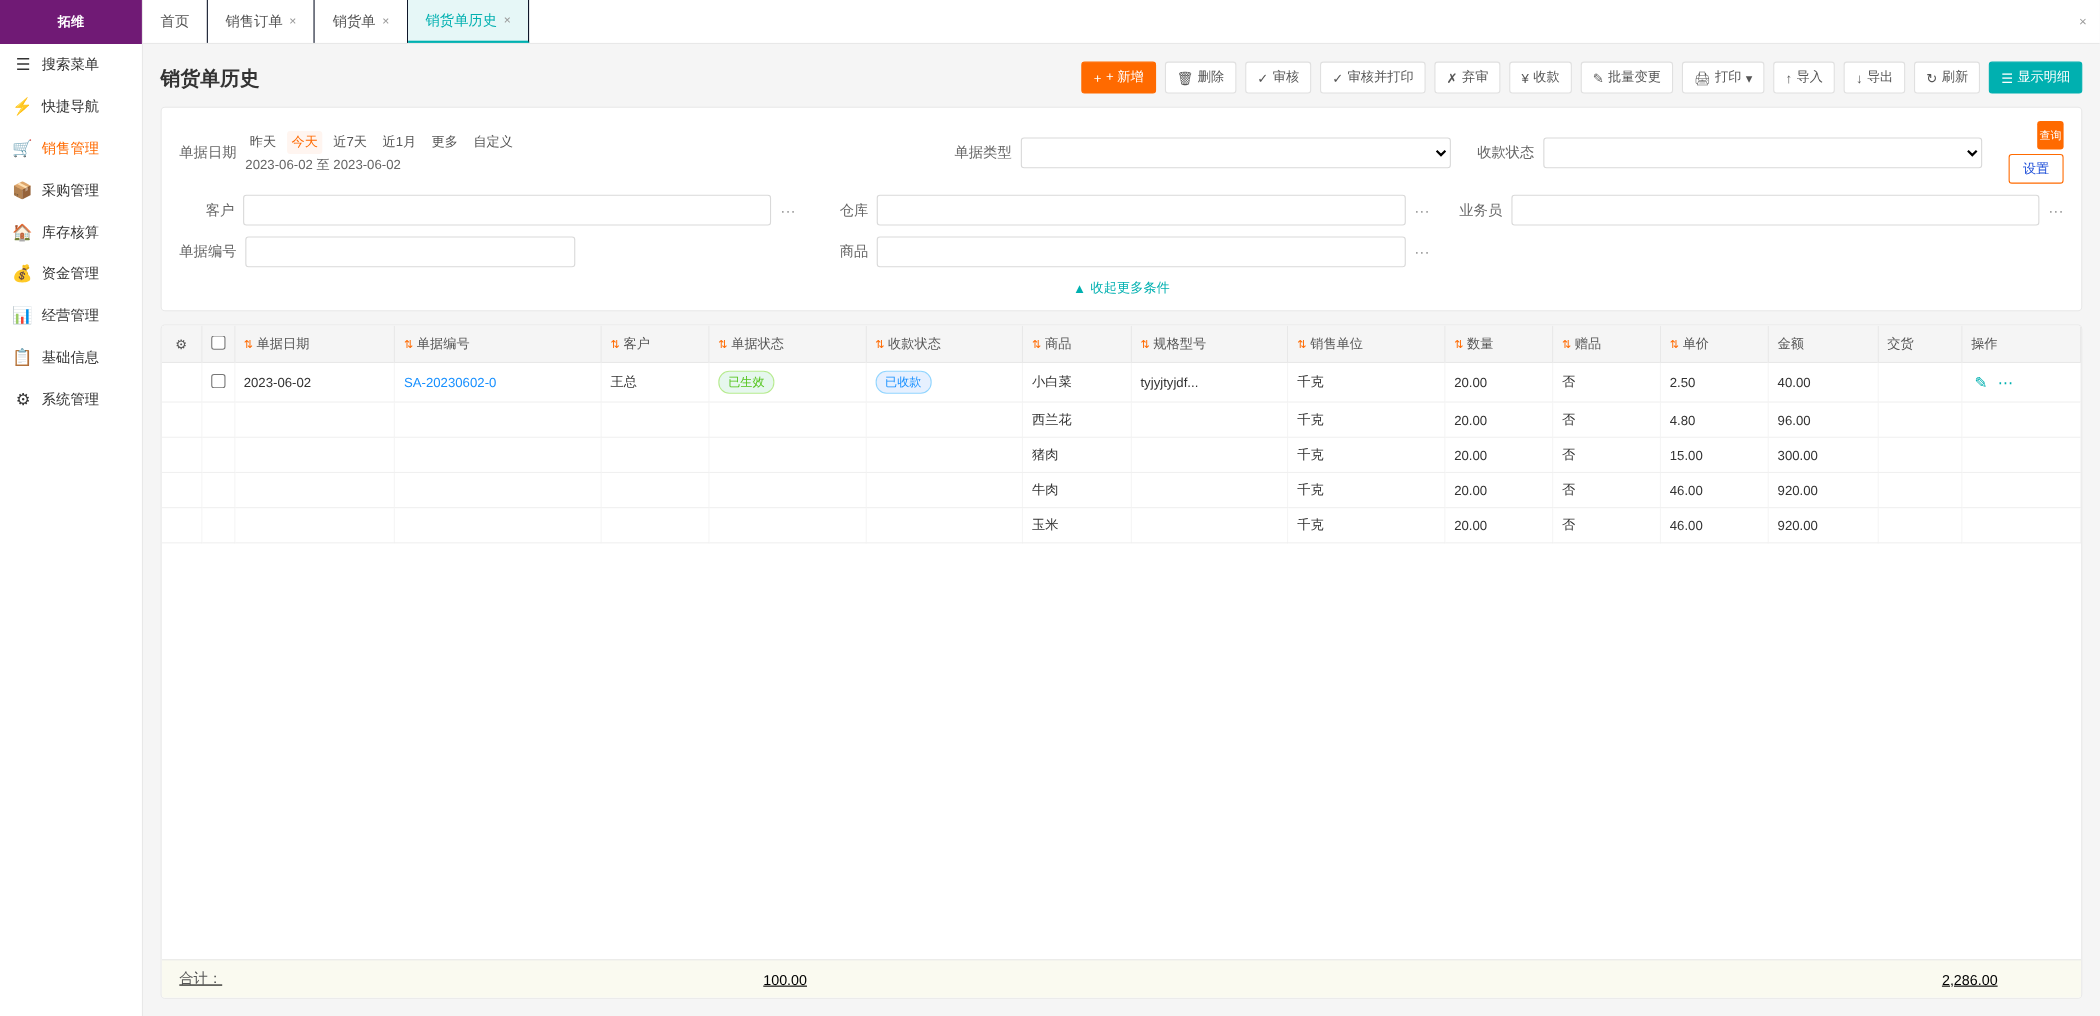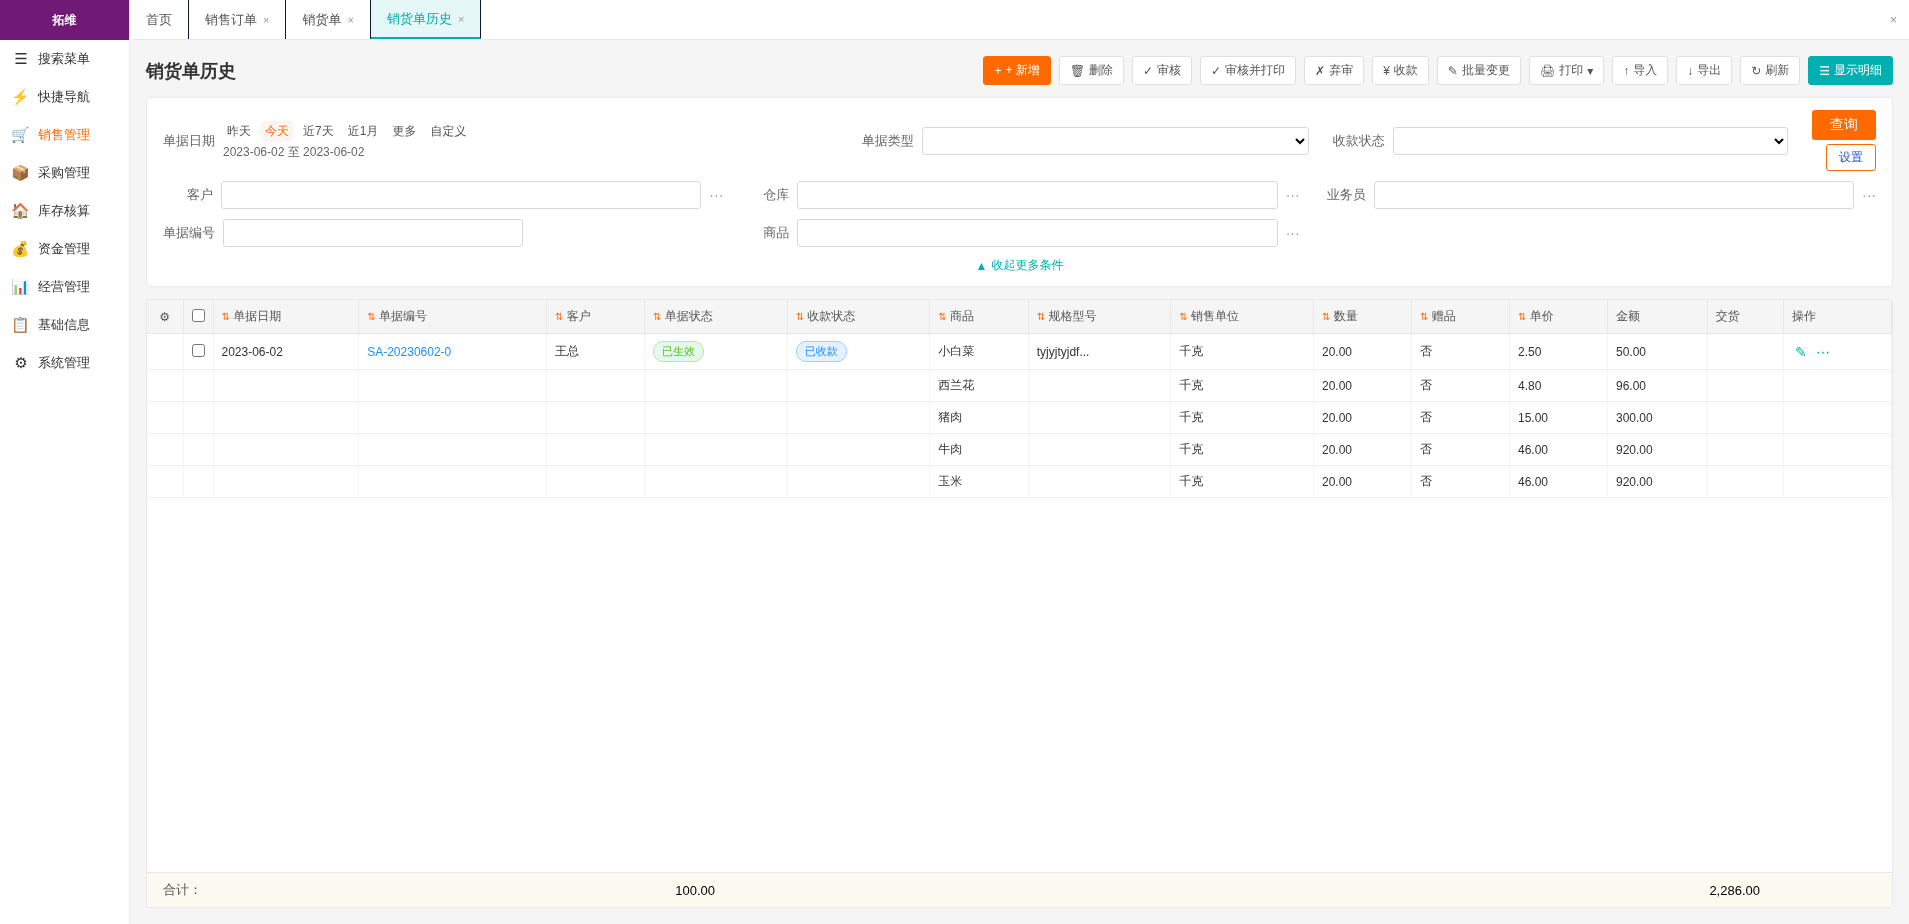--- a/index.html
+++ b/index.html
@@ -174,22 +174,22 @@
       gap: 4px;
       margin-top: 4px;
     }
 
     
     .query-btn {
       background: #ff6a00;
       color: #fff;
       border: none;
       border-radius: 3px;
-      padding: 6px 18px;
-      font-size: 14px;
+      padding: 6px 2px;
+      font-size: 10px;
       cursor: pointer;
     }
     .set-btn {
       background: #fff;
       color: #1d4ed8;
       border: 1px solid #ff6a00;
       border-radius: 3px;
       padding: 4px 12px;
       font-size: 12px;
       cursor: pointer;
@@ -244,20 +244,21 @@
     .action-icon { color: #00b0b0; cursor: pointer; font-size: 14px; margin: 0 3px; }
 
     
     .table-footer {
       background: #fafaf0;
       border-top: 1px solid #e8e8e8;
       padding: 8px 16px;
       display: flex;
       align-items: center;
       font-size: 13px;
+      text-decoration: underline;
     }
     .total-label { color: #555; margin-right: 16px; }
 
     
     .pagination-bar {
       background: #fff;
       border-top: 1px solid #e8e8e8;
       padding: 8px 16px;
       display: flex;
       align-items: center;
@@ -528,21 +529,21 @@
       <td><a class="link-text">SA-20230602-0</a></td>
       <td>王总</td>
       <td><span class="badge badge-green">已生效</span></td>
       <td><span class="badge badge-blue">已收款</span></td>
       <td>小白菜</td>
       <td>tyjyjtyjdf...</td>
       <td>千克</td>
       <td>20.00</td>
       <td>否</td>
       <td>2.50</td>
-      <td>50.00</td>
+      <td>40.00</td>
       <td></td>
       <td>
         <span class="action-icon">✎</span>
         <span class="action-icon">⋯</span>
       </td>
     </tr>
               <tr>
       <td></td>
       <td></td>
       <td></td>
@@ -617,20 +618,20 @@
             </tbody>
         </table>
       </div>
 
       <div class="table-footer">
         <span class="total-label">合计：</span>
         <div style="flex:1; display:flex; justify-content:space-between; align-items:center;">
           <span></span>
           <span style="margin-right: 80px;">100.00</span>
           <span></span>
-          <span style="margin-right: 116px;">2,286.00</span>
+          <span style="margin-right: 60px;">2,286.00</span>
         </div>
       </div>
 
     </div>
 
   </div>
 </div>
 
 </body></html>

